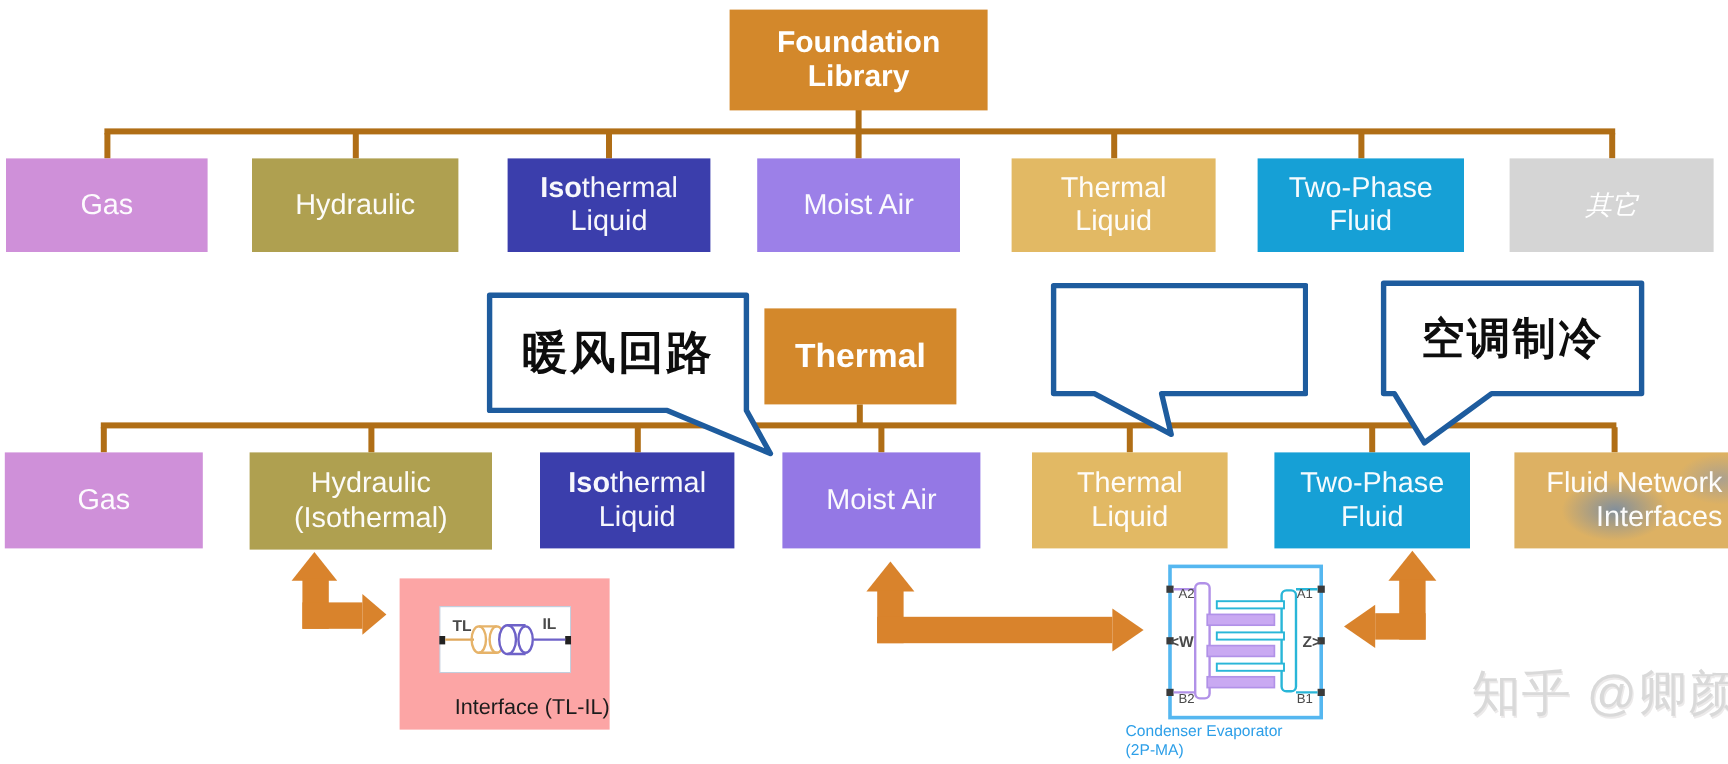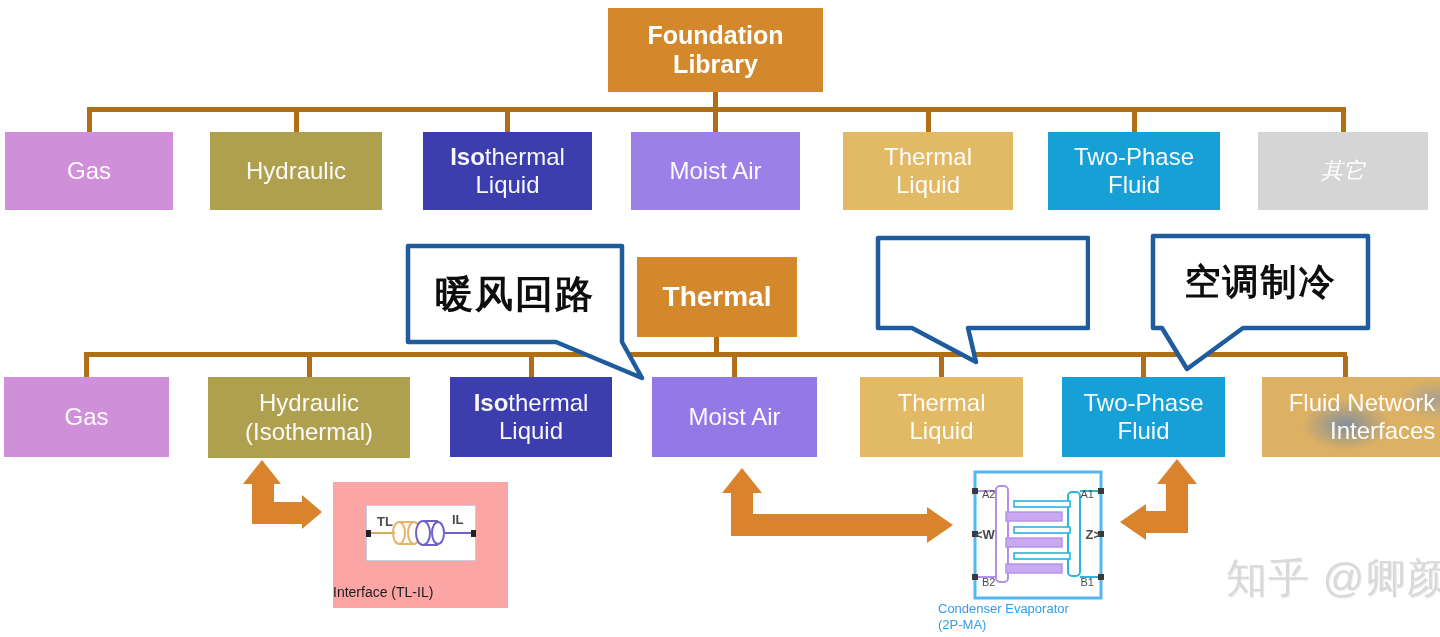--- a/index.html
+++ b/index.html
@@ -27,22 +27,22 @@
             border-left:26px solid var(--arrow);}
   .ah.left{border-top:18px solid transparent;border-bottom:18px solid transparent;
            border-right:26px solid var(--arrow);}
   
   .callout-svg{position:absolute;z-index:5;}
   .callout-svg path{fill:#fff;stroke:var(--callout_border);stroke-width:4.5;stroke-linejoin:round;}
   .callout-text{position:absolute;display:flex;align-items:center;justify-content:center;
         z-index:6;font-weight:bold;color:#0d0d0d;font-size:36px;letter-spacing:2px;}
   
   .panel{position:absolute;background:#fca5a5;z-index:2;}
-  .panel .caption{position:absolute;left:0;right:0;bottom:8px;text-align:left;
-        font-size:14px;color:#1c1c1c;}
+  .panel .caption{position:absolute;left:0;right:0;bottom:8px;text-align:right;
+        font-size:18px;color:#1c1c1c;}
   .blk-caption{position:absolute;z-index:2;font-size:13px;
         color:var(--condenser_caption);line-height:1.25;}
   .blk-svg{position:absolute;z-index:2;}
   .iconbox{position:absolute;z-index:3;}
   .watermark{position:absolute;z-index:7;font-size:41px;letter-spacing:1px;
         color:#d9d9d9;text-shadow:1px 1px 0 #eceaea;white-space:nowrap;}
 </style>
 </head>
 <body>
 

